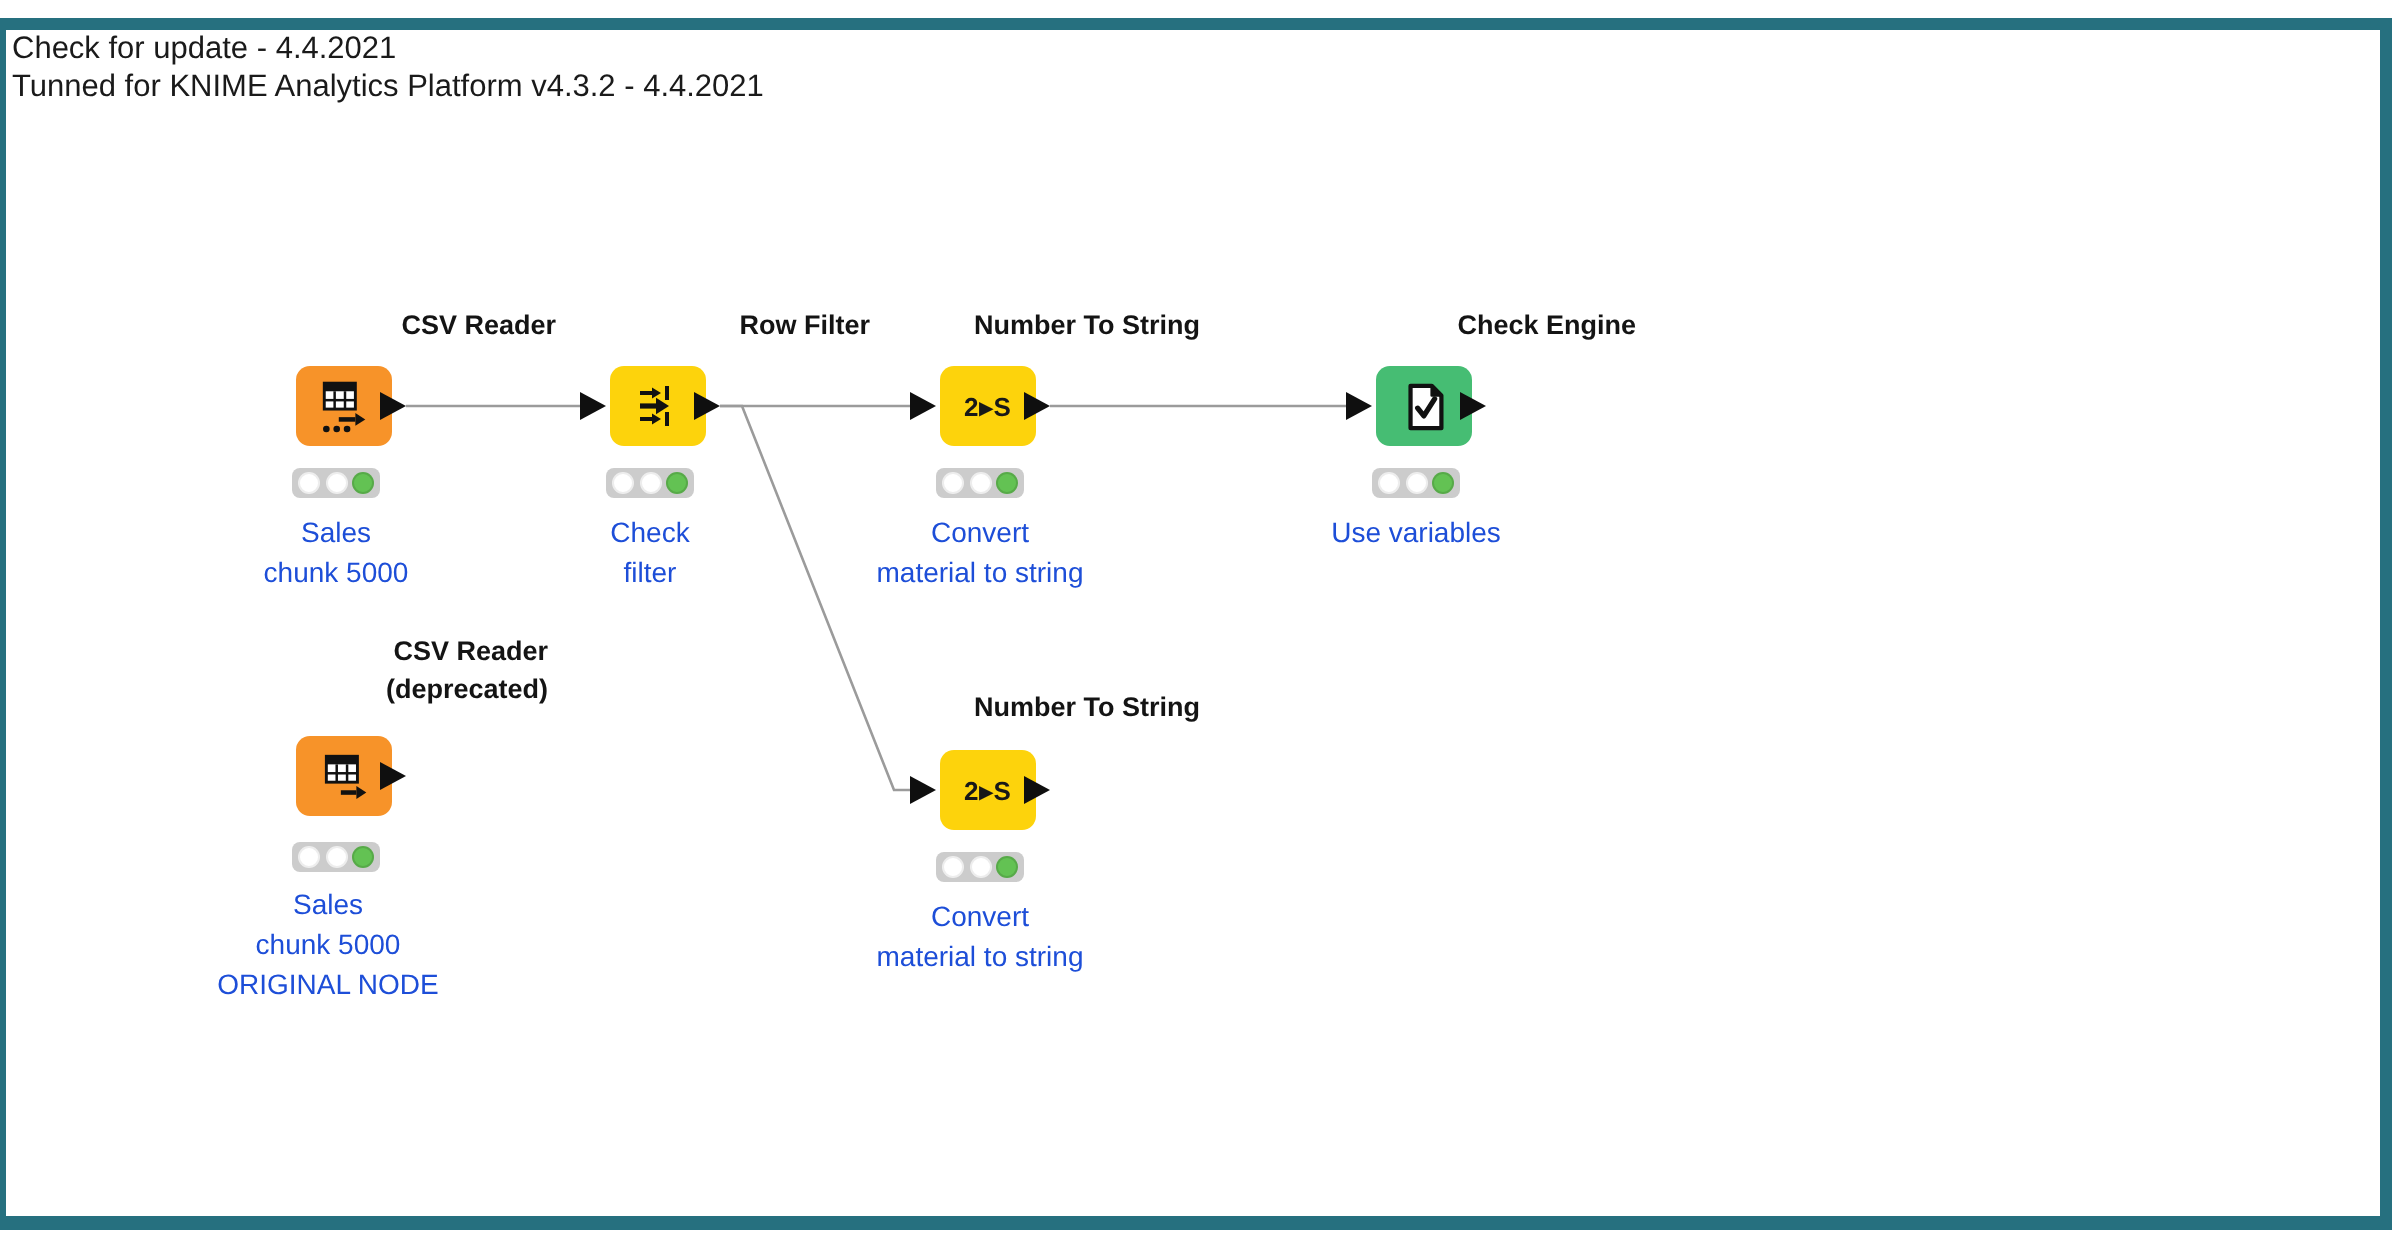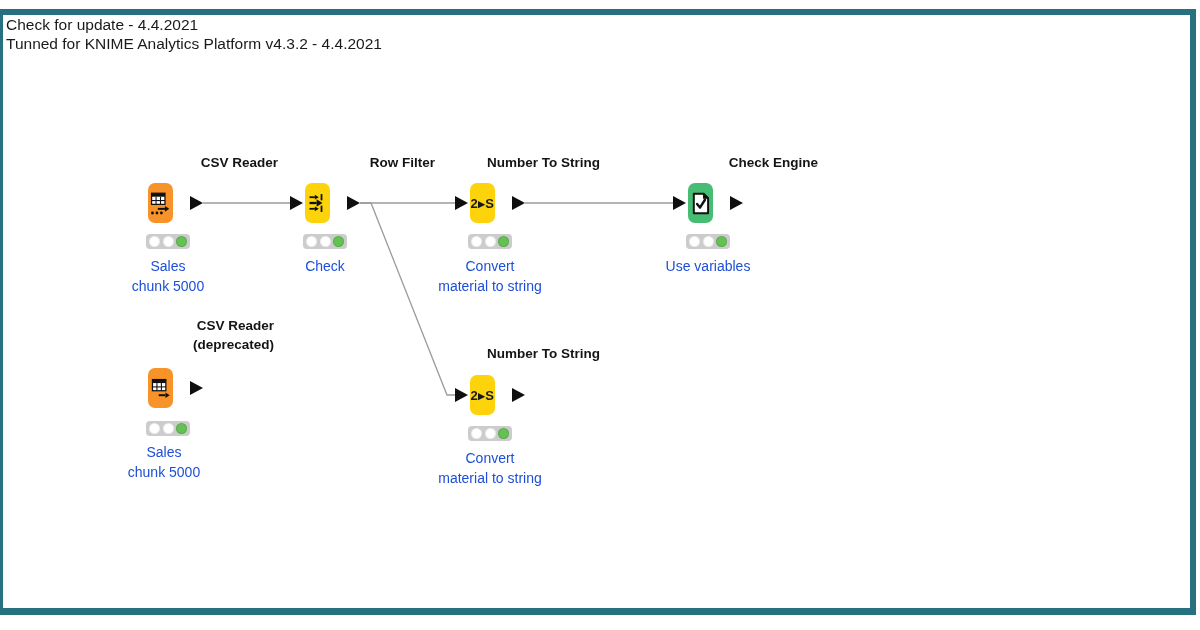--- a/index.html
+++ b/index.html
@@ -24,21 +24,21 @@
   .header {
     position: absolute; left: 6px; top: 16px;
     font-size: 15.5px; line-height: 18.5px; color: #1a1a1a;
     white-space: nowrap;
   }
 
   svg.wires { position: absolute; left: 0; top: 0; width: 1200px; height: 630px; }
   svg.wires path { stroke: var(--connection); stroke-width: 1.3; fill: none; }
 
   .nbody {
-    position: absolute; width: 25px; height: 40px;
+    position: absolute; width: 48px; height: 40px;
     border-radius: 7px;
     display: flex; align-items: center; justify-content: center;
   }
   .orange { background: var(--node-orange); }
   .yellow { background: var(--node-yellow); }
   .green  { background: var(--node-green); }
 
   .nts-text {
     font-size: 13px; font-weight: bold; color: #181818; letter-spacing: 0.5px;
   }
@@ -135,20 +135,21 @@
     </div>
     <div class="port" style="left:290px; top:196px"></div>
     <div class="port" style="left:347px; top:196px"></div>
     <div class="traffic" style="left:303px; top:234px">
       <span class="dot off"></span>
       <span class="dot off"></span>
       <span class="dot on"></span>
     </div>
     <div class="nlabel" style="left:215px; top:256px">
       <div>Check</div>
+      <div>filter</div>
     </div>
   </div>
 
   <div>
     <div class="ntitle" style="left:380px; top:153px">
       <div>Number To String</div>
     </div>
     <div class="nbody yellow" style="left:470px; top:183px">
       <span class="nts-text">2▸S</span>
     </div>
@@ -206,20 +207,21 @@
     </div>
     <div class="port" style="left:190px; top:381px"></div>
     <div class="traffic" style="left:146px; top:421px">
       <span class="dot off"></span>
       <span class="dot off"></span>
       <span class="dot on"></span>
     </div>
     <div class="nlabel" style="left:54px; top:442px">
       <div>Sales</div>
       <div>chunk 5000</div>
+      <div>ORIGINAL NODE</div>
     </div>
   </div>
 
   <div>
     <div class="ntitle" style="left:380px; top:344px">
       <div>Number To String</div>
     </div>
     <div class="nbody yellow" style="left:470px; top:375px">
       <span class="nts-text">2▸S</span>
     </div>

